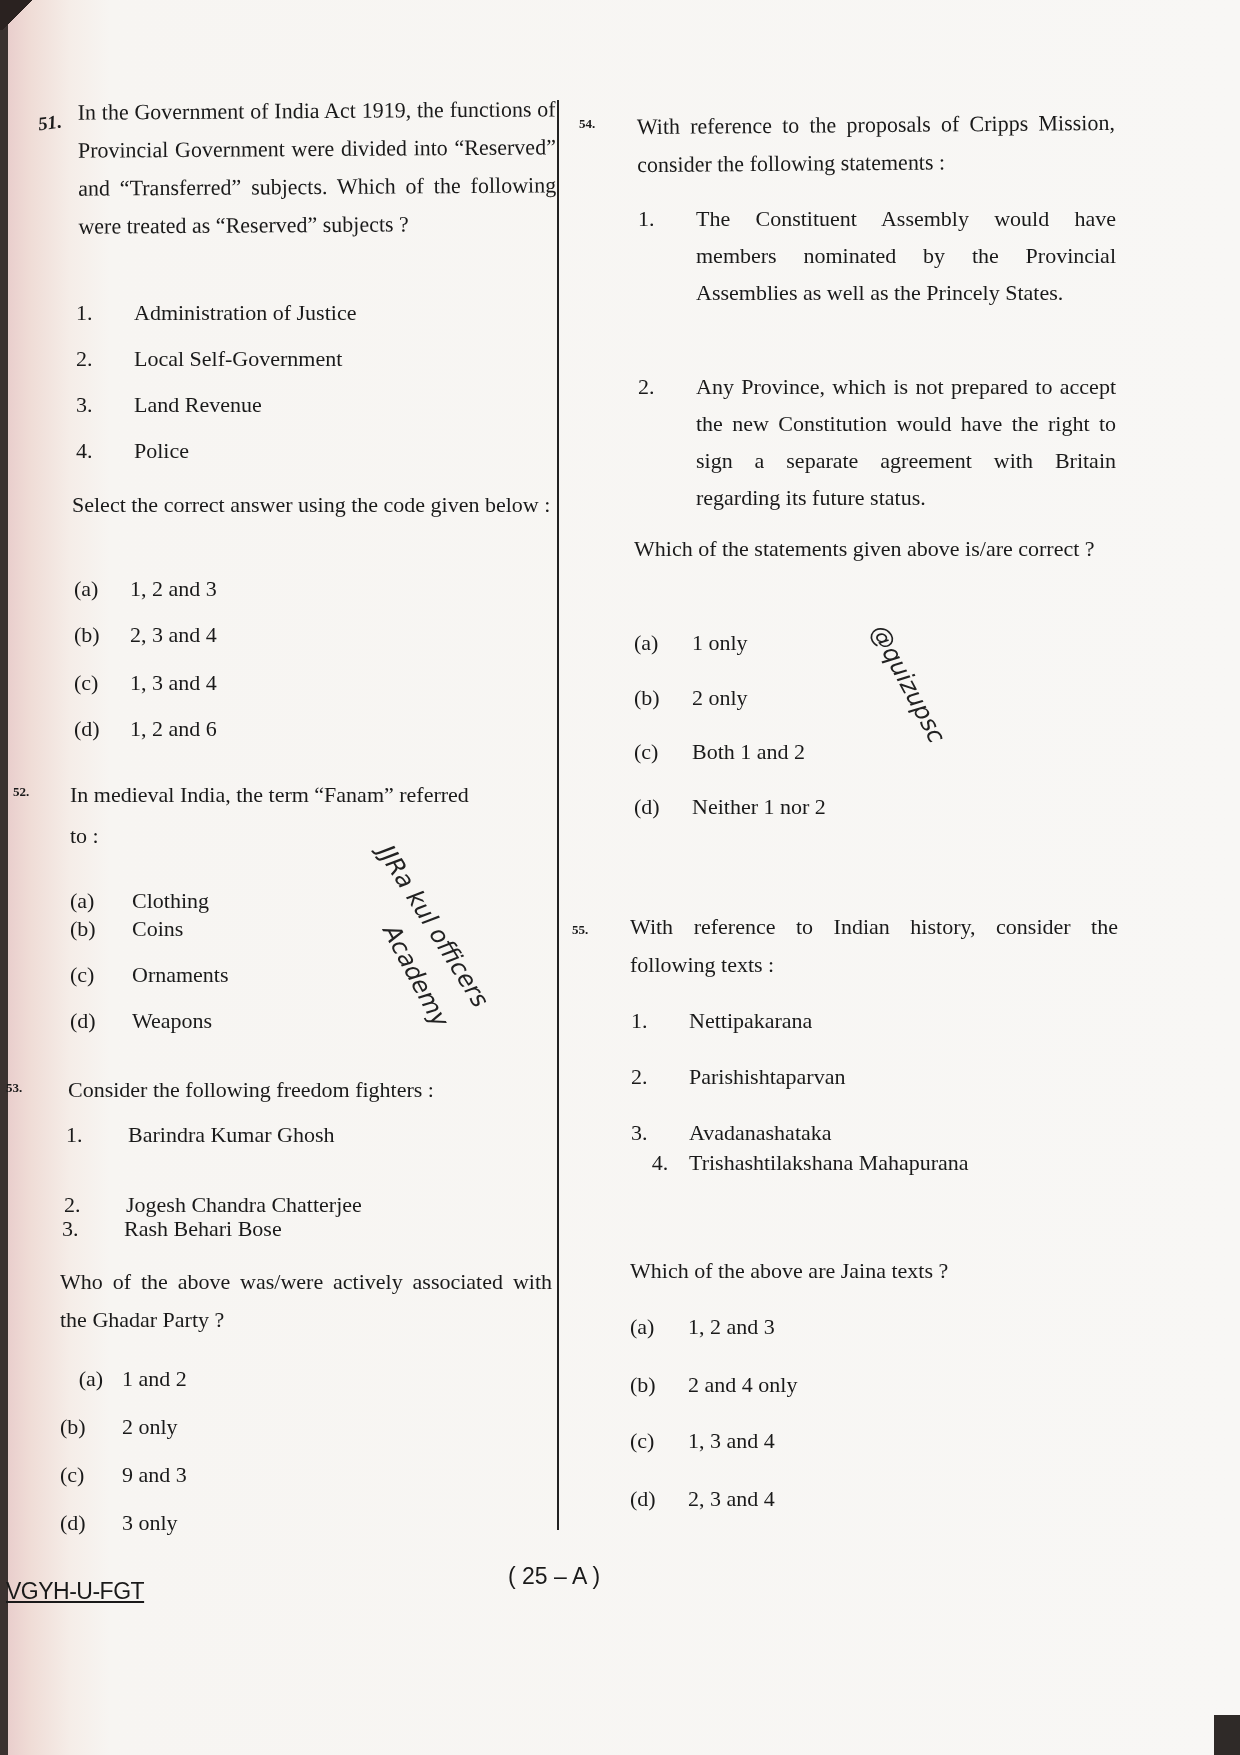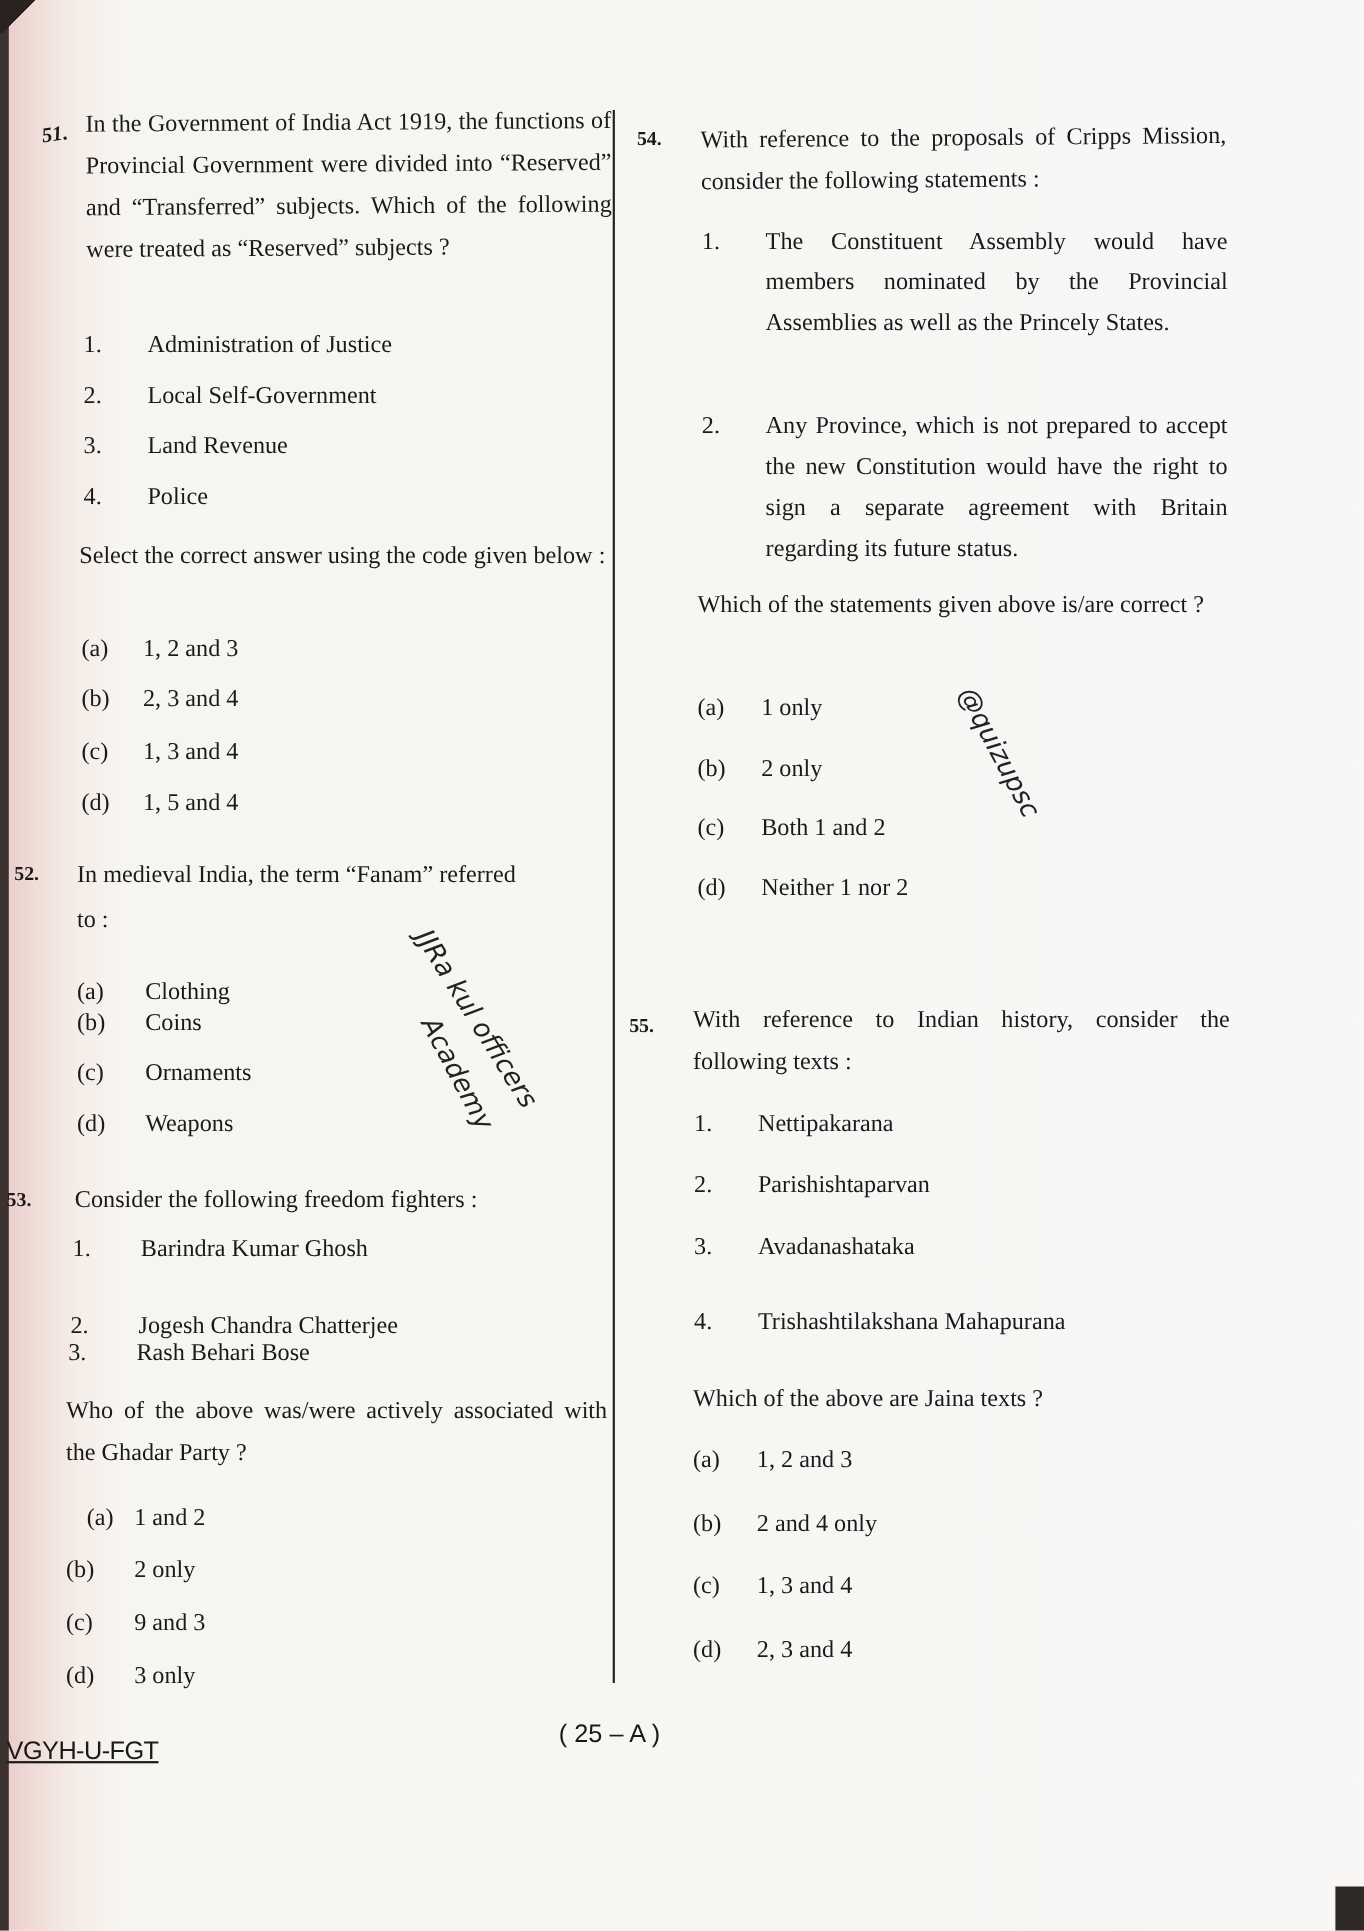--- a/index.html
+++ b/index.html
@@ -25,21 +25,21 @@
   }
   .corner-br {
     position: absolute; right: 0; bottom: 0; width: 26px; height: 40px;
     background: #2f2a28;
   }
   .col-divider {
     position: absolute; left: 557px; top: 100px; width: 2px; height: 1430px;
     background: #222;
   }
   .q-num {
-    position: absolute; font-weight: bold; font-size: 18px;
+    position: absolute; font-weight: bold; font-size: 13px;
     font-family: "Liberation Serif", serif;
   }
   .q-text {
     position: absolute; font-size: 22px; line-height: 38px;
     font-family: "Liberation Serif", serif;
     text-align: justify;
   }
   .item {
     position: absolute; font-size: 22px;
     font-family: "Liberation Serif", serif;
@@ -97,21 +97,21 @@
     <div class="item" style="left:74px; top:576px;">
       <span class="lbl">(a)</span><span class="val">1, 2 and 3</span>
     </div>
     <div class="item" style="left:74px; top:622px;">
       <span class="lbl">(b)</span><span class="val">2, 3 and 4</span>
     </div>
     <div class="item" style="left:74px; top:670px;">
       <span class="lbl">(c)</span><span class="val">1, 3 and 4</span>
     </div>
     <div class="item" style="left:74px; top:716px;">
-      <span class="lbl">(d)</span><span class="val">1, 5 and 4</span>
+      <span class="lbl">(d)</span><span class="val">1, 2 and 6</span>
     </div>
   </div>
 
   <div>
     <div class="q-num" style="left:13px; top:784px;">52.</div>
     <div class="item" style="left:70px; top:782px;">In medieval India, the term “Fanam” referred</div>
     <div class="item" style="left:70px; top:823px;">to :</div>
 
     <div class="item" style="left:70px; top:888px;text-decoration:underline;">
       <span class="lbl" style="width:62px;">(a)</span><span class="val">Clothing</span>
@@ -192,21 +192,21 @@
 
     <div class="item" style="left:631px; top:1008px;">
       <span class="lbl" style="width:58px;">1.</span><span class="val">Nettipakarana</span>
     </div>
     <div class="item" style="left:631px; top:1064px;">
       <span class="lbl" style="width:58px;">2.</span><span class="val">Parishishtaparvan</span>
     </div>
     <div class="item" style="left:631px; top:1120px;">
       <span class="lbl" style="width:58px;">3.</span><span class="val">Avadanashataka</span>
     </div>
-    <div class="item" style="left:631px; top:1188px;">
+    <div class="item" style="left:631px; top:1150px;text-align:center;">
       <span class="lbl" style="width:58px;">4.</span><span class="val">Trishashtilakshana Mahapurana</span>
     </div>
 
     <div class="item" style="left:630px; top:1258px;">Which of the above are Jaina texts ?</div>
 
     <div class="item" style="left:630px; top:1314px;">
       <span class="lbl" style="width:58px;">(a)</span><span class="val">1, 2 and 3</span>
     </div>
     <div class="item" style="left:630px; top:1372px;">
       <span class="lbl" style="width:58px;">(b)</span><span class="val">2 and 4 only</span>

